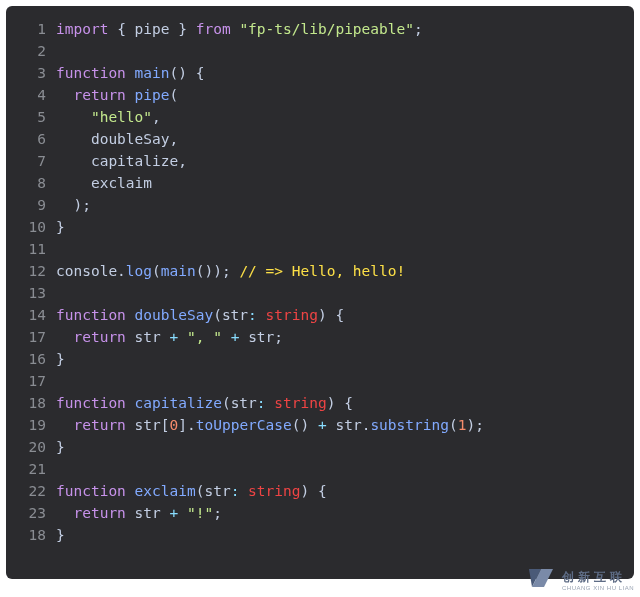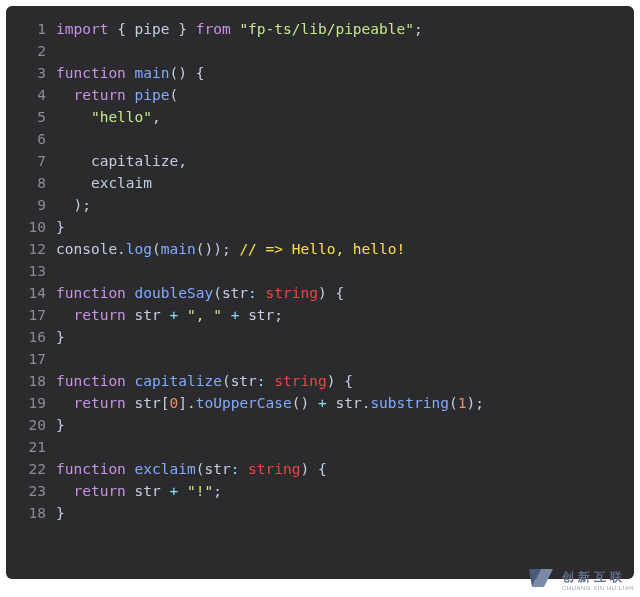--- a/index.html
+++ b/index.html
@@ -95,20 +95,21 @@
     <span><span>  </span><span class="kw">return</span><span> </span><span class="fn">pipe</span><span class="pn">(</span></span>
   </div>
 
   <div class="line">
     <span class="ln">5</span>
     <span><span>    </span><span class="str">"hello"</span><span class="pn">,</span></span>
   </div>
 
   <div class="line">
     <span class="ln">6</span>
+    <span><span>    </span><span class="id">doubleSay</span><span class="pn">,</span></span>
   </div>
 
   <div class="line">
     <span class="ln">7</span>
     <span><span>    </span><span class="id">capitalize</span><span class="pn">,</span></span>
   </div>
 
   <div class="line">
     <span class="ln">8</span>
     <span><span>    </span><span class="id">exclaim</span></span>
@@ -117,20 +118,23 @@
   <div class="line">
     <span class="ln">9</span>
     <span><span>  </span><span class="pn">)</span><span class="pn">;</span></span>
   </div>
 
   <div class="line">
     <span class="ln">10</span>
     <span><span class="pn">}</span></span>
   </div>
 
+  <div class="line">
+    <span class="ln">11</span>
+  </div>
 
   <div class="line">
     <span class="ln">12</span>
     <span><span class="id">console</span><span class="pn">.</span><span class="fn">log</span><span class="pn">(</span><span class="fn">main</span><span class="pn">(</span><span class="pn">)</span><span class="pn">)</span><span class="pn">;</span><span> </span><span class="cm">// =&gt; Hello, hello!</span></span>
   </div>
 
   <div class="line">
     <span class="ln">13</span>
   </div>
 

